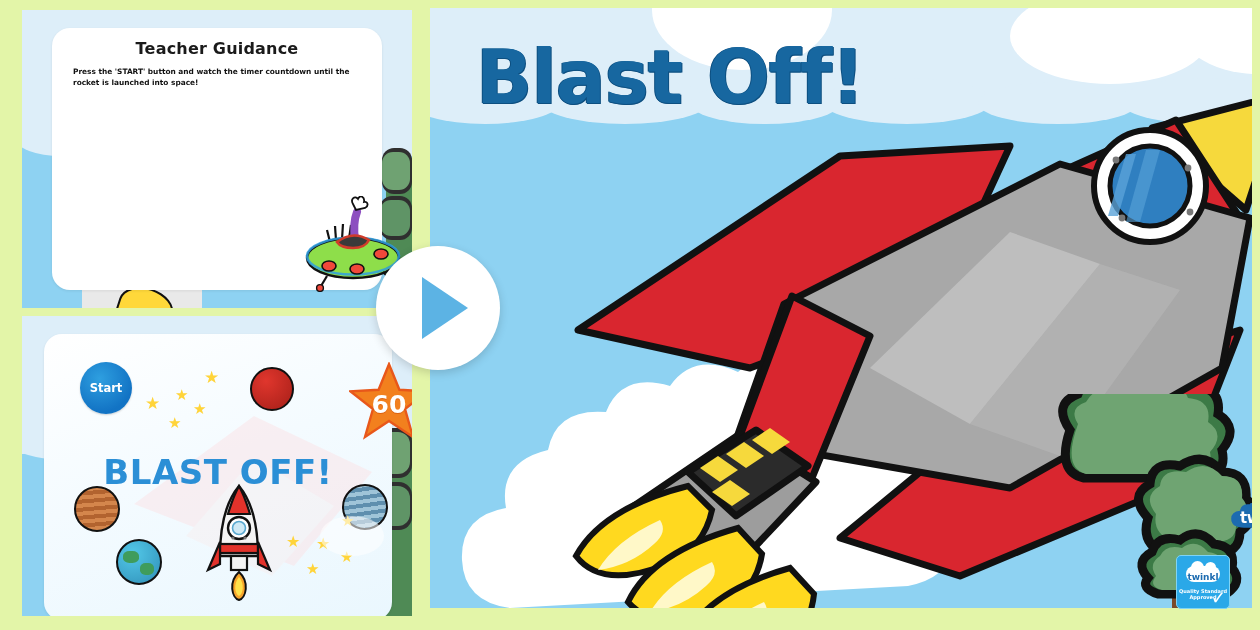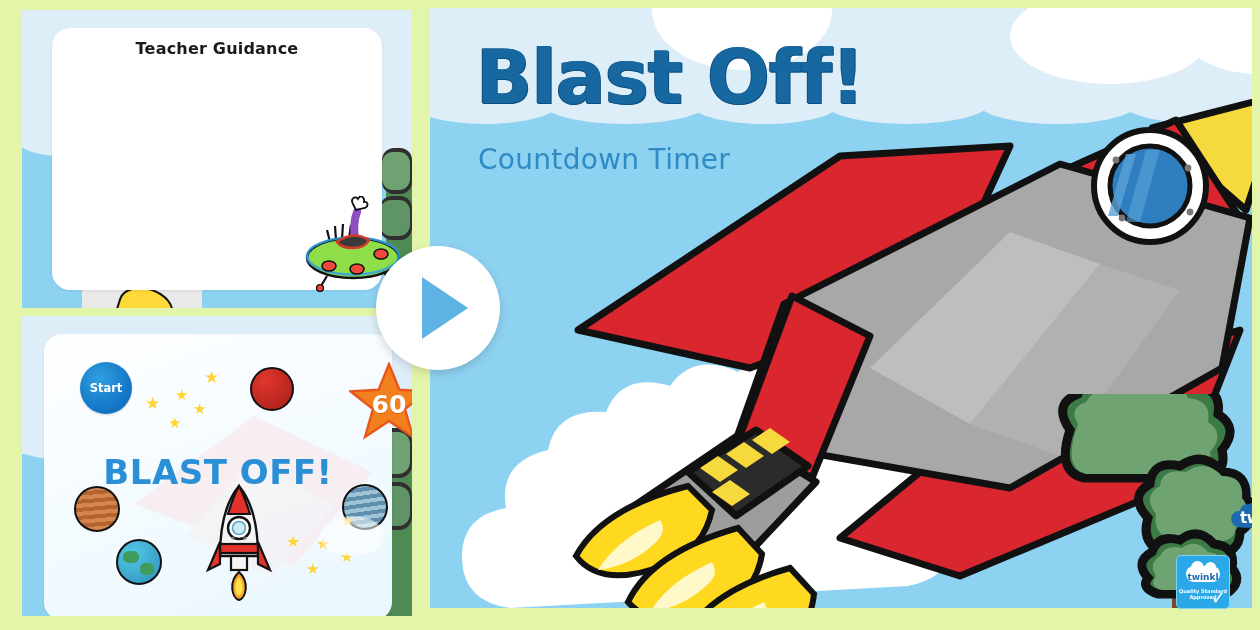--- a/index.html
+++ b/index.html
@@ -121,20 +121,21 @@
     <div style="position:absolute;right:0;top:138px;width:30px;height:46px;background:#2f2f2f;border-radius:12px;"></div>
     <div style="position:absolute;right:2px;top:142px;width:28px;height:38px;background:#6fa272;border-radius:11px;"></div>
     <div style="position:absolute;right:0;top:186px;width:32px;height:44px;background:#2f2f2f;border-radius:12px;"></div>
     <div style="position:absolute;right:2px;top:190px;width:30px;height:36px;background:#5f9466;border-radius:11px;"></div>
 
     <div style="position:absolute;left:60px;top:252px;width:120px;height:50px;background:#e9e9e9;border-radius:50% 50% 0 0;"></div>
     <div style="position:absolute;left:96px;top:278px;width:52px;height:34px;background:#ffd83a;border:2px solid #111;border-radius:60% 60% 10% 10%;transform:rotate(18deg);"></div>
 
     <div class="card t1-card">
       <div class="t1-title">Teacher Guidance</div>
+      <div class="t1-p">Press the 'START' button and watch the timer countdown until the rocket is launched into space!</div>
 
       <svg class="ufo" viewBox="0 0 112 96">
         <g stroke="#111" stroke-width="2.2" fill="none">
           <line x1="30" y1="34" x2="33" y2="46"></line>
             <line x1="38" y1="30" x2="39" y2="44"></line>
           <line x1="46" y1="28" x2="45" y2="43"></line>
             <line x1="54" y1="29" x2="52" y2="43"></line>
         </g>
         <path d="M60 16 C56 26 57 36 58 44" stroke="#8d4fc0" stroke-width="8" fill="none" stroke-linecap="round"></path>
         <path d="M56 8 c-3 -5 2 -9 5 -5 c2 -5 7 -2 6 3 c4 -1 5 4 1 6 l-9 2 z" fill="#fff" stroke="#111" stroke-width="1.8"></path>
@@ -240,21 +241,20 @@
     <div class="wcloud" style="left:742px;top:-54px;width:170px;height:120px;"></div>
 
     <div class="scallop" style="left:-20px;top:72px;width:150px;height:44px;"></div>
     <div class="scallop" style="left:110px;top:70px;width:170px;height:46px;"></div>
     <div class="scallop" style="left:260px;top:74px;width:150px;height:42px;"></div>
     <div class="scallop" style="left:392px;top:70px;width:170px;height:46px;"></div>
     <div class="scallop" style="left:548px;top:74px;width:160px;height:42px;"></div>
     <div class="scallop" style="left:690px;top:70px;width:170px;height:46px;"></div>
 
     <div class="m-title">Blast Off!</div>
-    <div class="m-sub">Countdown Timer</div>
 
     <svg style="position:absolute;left:10px;top:300px;width:700px;height:320px;z-index:8" viewBox="0 0 700 320">
       <path d="M70 300 q-46 -6 -48 -48 q-2 -44 44 -52 q-8 -46 42 -58 q8 -42 58 -38 q16 -40 64 -26
                q24 -34 68 -14 q30 -28 66 -2 q40 -16 62 18 q44 -6 52 38 q40 10 32 56 q26 28 -2 58 q8 36 -40 46 z" fill="#ffffff"></path>
     </svg>
 
     <div class="wcloud" style="left:636px;top:252px;width:106px;height:86px;z-index:6;"></div>
 
     <svg style="position:absolute;left:110px;top:60px;width:760px;height:540px;z-index:12" viewBox="0 0 760 540">
       <g stroke="#111" stroke-width="7" stroke-linejoin="round">

